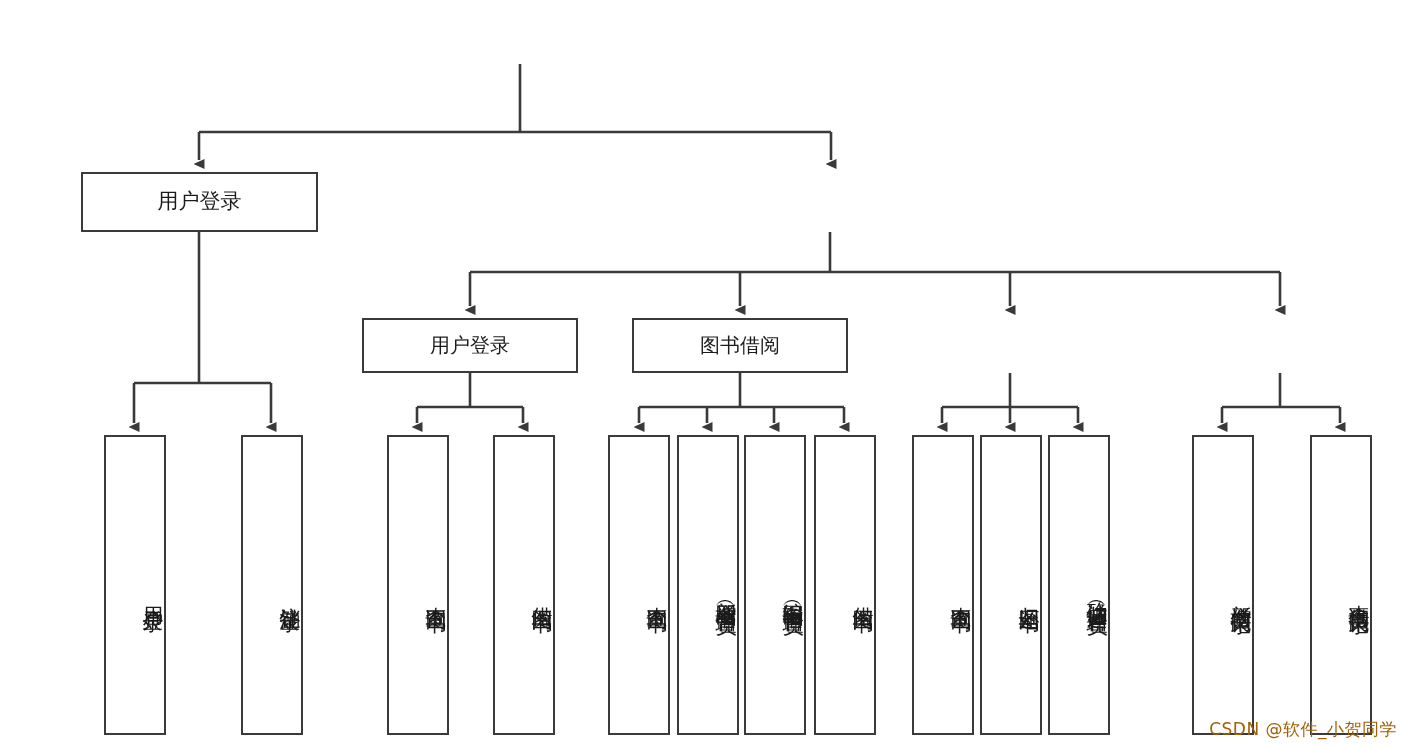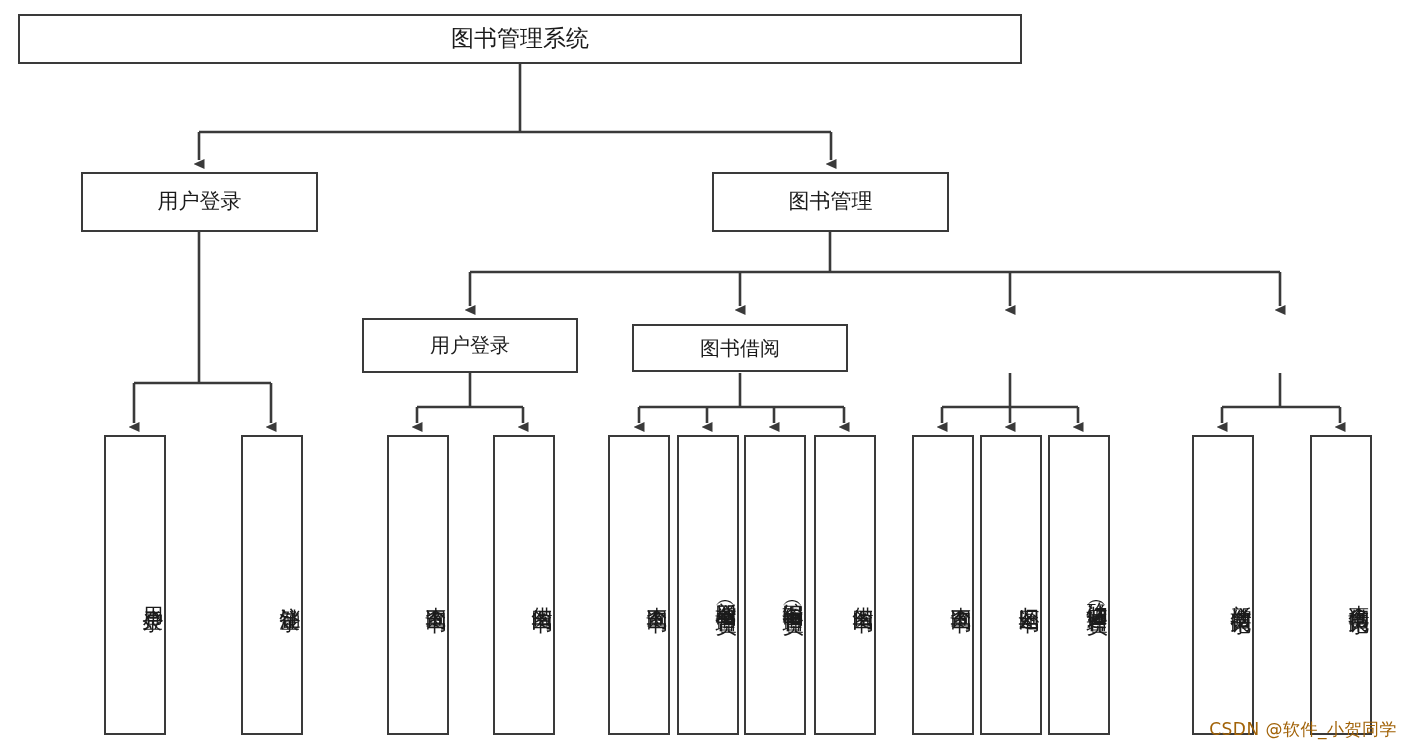--- a/index.html
+++ b/index.html
@@ -103,35 +103,29 @@
       <path d="M1010,407 L1010,423" marker-end="url(#arrow)"></path>
       <path d="M1078,407 L1078,423" marker-end="url(#arrow)"></path>
 
       <path d="M1280,373 L1280,407"></path>
       <path d="M1222,407 L1340,407"></path>
       <path d="M1222,407 L1222,423" marker-end="url(#arrow)"></path>
       <path d="M1340,407 L1340,423" marker-end="url(#arrow)"></path>
     </g>
   </svg>
 
-  <div class="node root" style="left:18px;top:14px;width:1004px;height:50px;">
-    <span>图书管理系统</span>
-  </div>
 
   <div class="node l2" style="left:81px;top:172px;width:237px;height:60px;">
     <span>用户登录</span>
-  </div>
-  <div class="node l2" style="left:712px;top:172px;width:237px;height:60px;">
-    <span>图书管理</span>
   </div>
 
   <div class="node l3" style="left:362px;top:318px;width:216px;height:55px;">
     <span>用户登录</span>
   </div>
-  <div class="node l3" style="left:632px;top:318px;width:216px;height:48px;margin-top:6px;">
+  <div class="node l3" style="left:632px;top:318px;width:216px;height:55px;">
     <span>图书借阅</span>
   </div>
 
   <div class="node leaf" style="left:104px;top:435px;width:62px;height:300px;">
     <span class="vtxt">用户登录</span>
   </div>
   <div class="node leaf" style="left:241px;top:435px;width:62px;height:300px;">
     <span class="vtxt">注销登录</span>
   </div>
 

